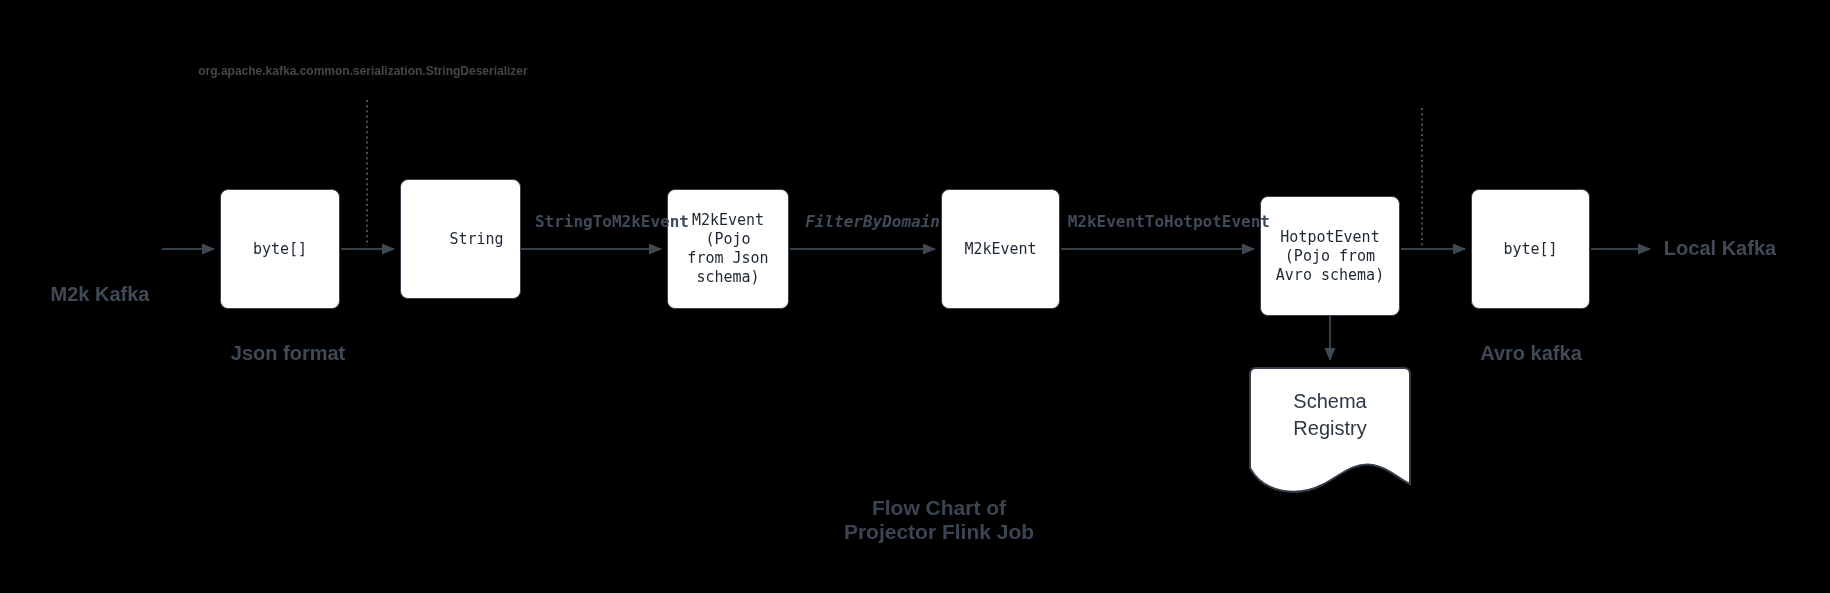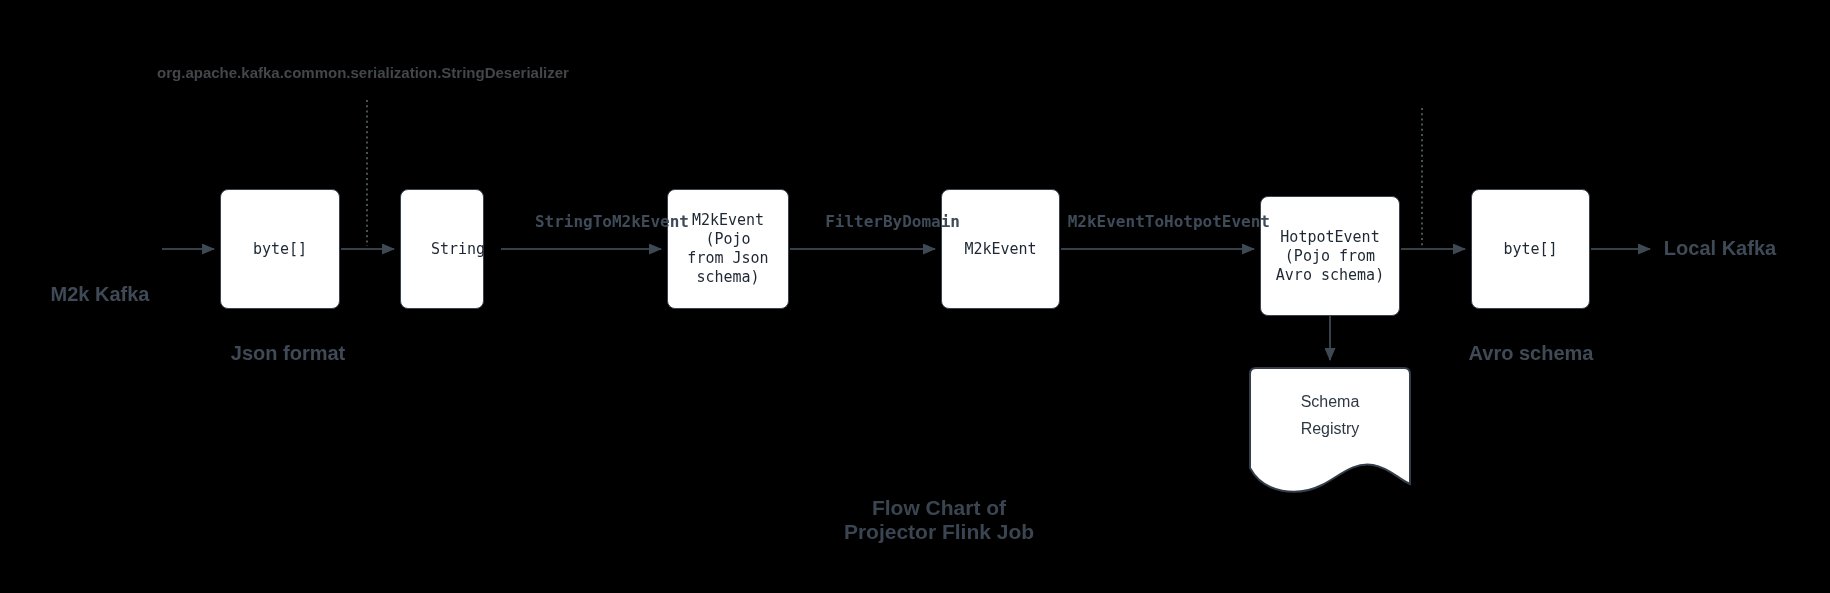--- a/index.html
+++ b/index.html
@@ -49,32 +49,32 @@
     font-family:"DejaVu Sans Mono", monospace;
     font-weight:bold;
     font-size:16px;
     color:#3f4b59;
     text-align:right;
     white-space:nowrap;
   }
 
   .note-label {
     position:absolute;
-    font-size:15px;
+    font-size:12px;
     font-weight:600;
     color:#43474a;
     text-align:center;
     white-space:nowrap;
   }
 
   .doc-text {
     position:absolute;
     left:1250px; top:388px; width:160px;
     text-align:center;
-    font-size:16px; line-height:27px;
+    font-size:20px; line-height:27px;
     color:#2e3844;
     white-space:pre-line;
   }
 
   .diagram-title {
     position:absolute;
     left:789px; top:496px; width:300px;
     text-align:center;
     font-weight:bold;
     font-size:21px; line-height:24px;
@@ -112,37 +112,37 @@
              C 1298,497 1264,494 1250,468
              V 374 Q 1250,368 1256,368 Z" fill="#ffffff" stroke="#343d49" stroke-width="2"></path>
   </svg>
 
   <div class="note-label" style="left:143px; top:64px; width:440px;">org.apache.kafka.common.serialization.StringDeserializer</div>
 
   <div class="end-label" style="left:30px; top:237px; width:140px;margin-top:46px;">M2k Kafka</div>
   <div class="end-label" style="left:1650px; top:237px; width:140px;">Local Kafka</div>
 
   <div class="node" style="left:220px; top:189px; width:120px; height:120px;">byte[]</div>
-  <div class="node" style="left:400px; top:189px; width:84px; height:120px;padding-left:32px;">String</div>
+  <div class="node" style="left:400px; top:179px; width:121px; height:120px;padding-left:32px;">String</div>
   <div class="node" style="left:667px; top:189px; width:122px; height:120px;">M2kEvent
 (Pojo
 from Json
 schema)</div>
   <div class="node" style="left:941px; top:189px; width:119px; height:120px;">M2kEvent</div>
   <div class="node" style="left:1260px; top:196px; width:140px; height:120px;">HotpotEvent
 (Pojo from
 Avro schema)</div>
   <div class="node" style="left:1471px; top:189px; width:119px; height:120px;">byte[]</div>
 
   <div class="op-label" style="left:489px; top:212px; width:200px;">StringToM2kEvent</div>
-  <div class="op-label" style="left:760px; top:212px; width:200px;">FilterByDomain</div>
+  <div class="op-label" style="left:740px; top:212px; width:200px;font-style:italic;">FilterByDomain</div>
   <div class="op-label" style="left:1050px; top:212px; width:220px;">M2kEventToHotpotEvent</div>
 
   <div class="format-label" style="left:218px; top:342px; width:140px;">Json format</div>
-  <div class="format-label" style="left:1461px; top:342px; width:140px;">Avro schema</div>
+  <div class="format-label" style="left:1461px; top:342px; width:140px;">Avro kafka</div>
 
   <div class="doc-text">Schema
 Registry</div>
 
   <div class="diagram-title">Flow Chart of
 Projector Flink Job</div>
 
 </div>
 
 </body></html>

